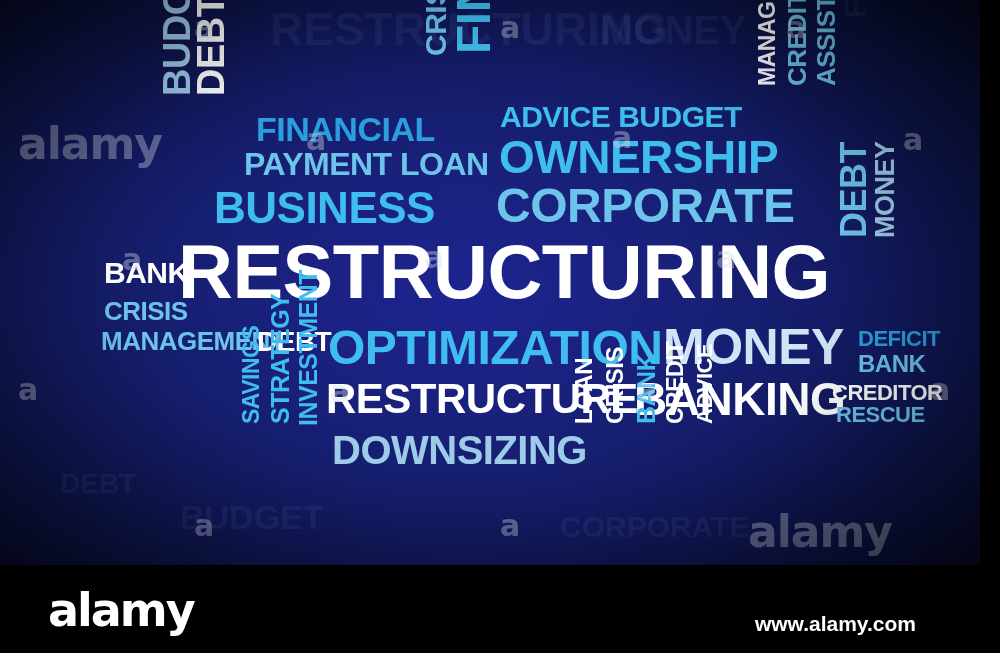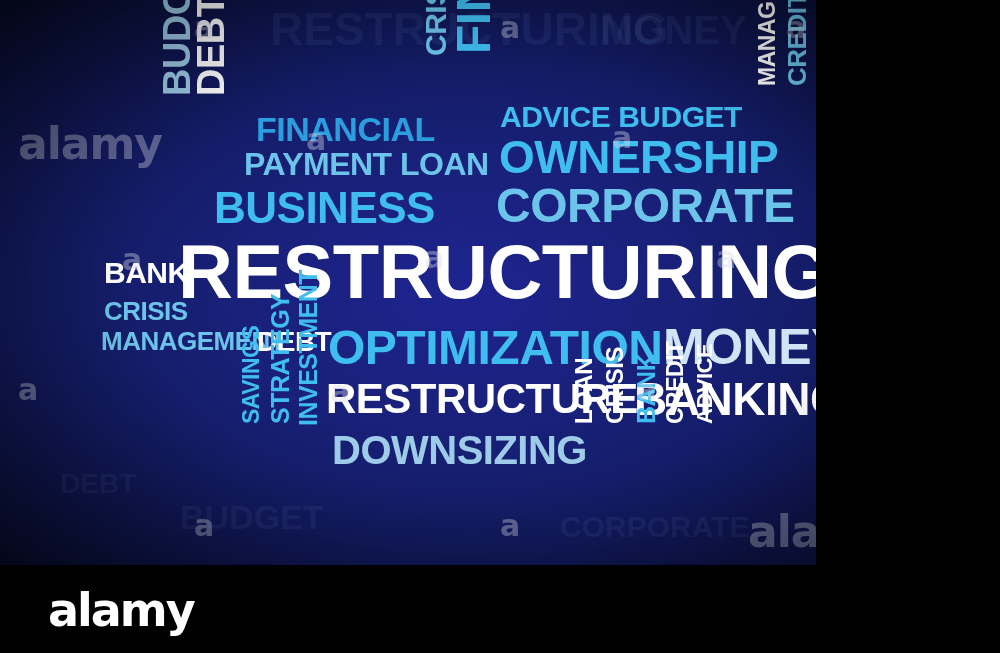--- a/index.html
+++ b/index.html
@@ -3,21 +3,21 @@
 <meta charset="utf-8">
 <title>Restructuring Word Cloud</title>
 <style>
   html,body{margin:0;padding:0;background:#000;}
   body{
     font-family:"Liberation Sans", sans-serif;
     -webkit-font-smoothing:antialiased;
   }
   #stage{
     position:relative;
-    width:816px;
+    width:980px;
     height:653px;
     overflow:hidden;
     background:#000;
   }
   
   #cloud{
     position:absolute;
     left:0; top:0;
     width:1000px;
     height:565px;
@@ -169,15 +169,16 @@
         <div class="wm small" style="left: 636px; top: 372px;">a</div>
         <div class="wm small" style="left: 930px; top: 372px;">a</div>
         <div class="wm small" style="left: 194px; top: 508px;">a</div>
         <div class="wm small" style="left: 500px; top: 508px;">a</div>
         <div class="wm full" style="left: 748px; top: 506px;">alamy</div>
       </div>
   </div>
 
   <div id="footer">
     <div id="footer-logo">alamy</div>
+    <div id="footer-url">www.alamy.com</div>
   </div>
 
 </div>
 
 </body></html>

